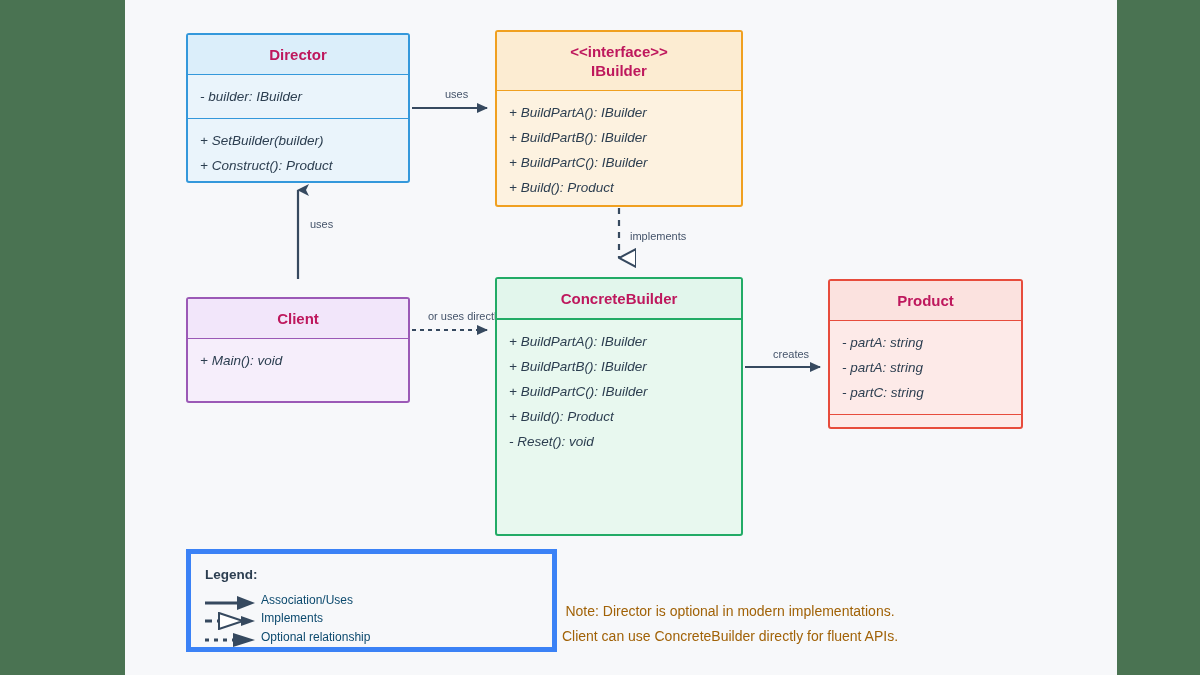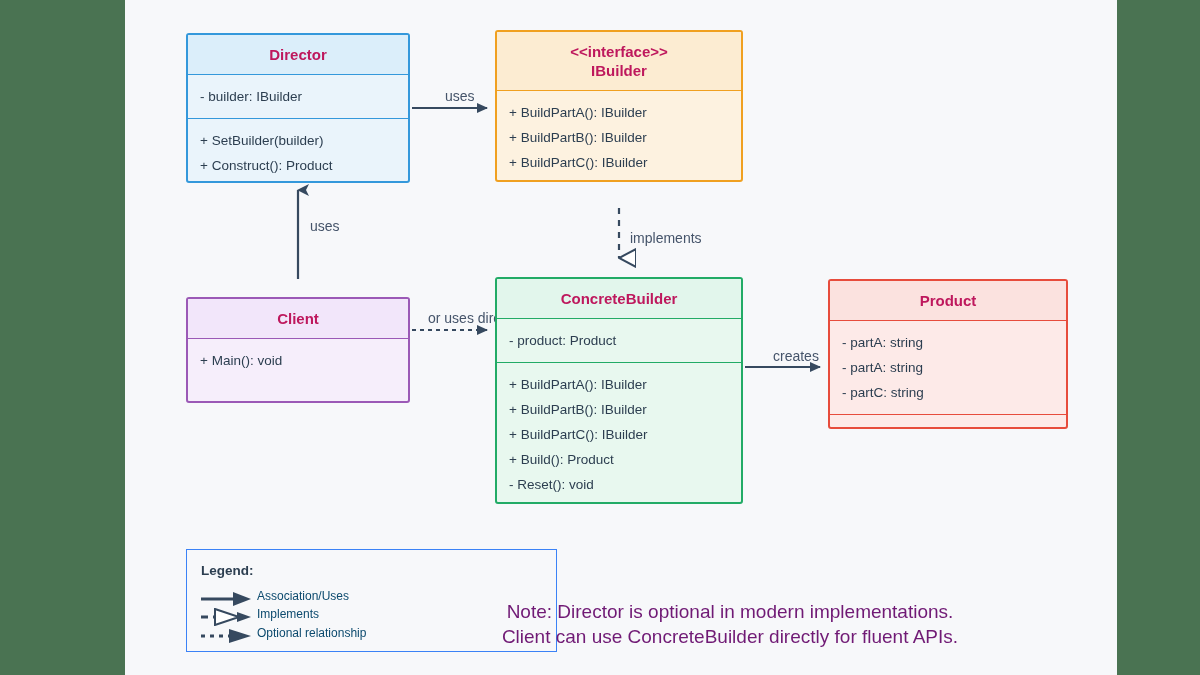--- a/index.html
+++ b/index.html
@@ -52,62 +52,63 @@
     font-size: 15px;
   }
   .uml-sep {
     height: 0;
     border-top-width: 1px;
     border-top-style: solid;
   }
   .uml-section {
     box-sizing: border-box;
     padding: 9px 12px 9px 12px;
+    font-style: italic;
   }
   .uml-row {
     font-size: 13.5px;
     color: #2c3e50;
     line-height: 25px;
     white-space: nowrap;
   }
 
   
   #box-director { left: 61px; top: 33px; width: 224px; height: 150px;
     border-color: #3498db; background: #eaf4fb; }
   #box-director .uml-title { background: #dbeefa; }
   #box-director .uml-sep { border-top-color: #3498db; }
 
   
-  #box-ibuilder { left: 370px; top: 30px; width: 248px; height: 152px;
+  #box-ibuilder { left: 370px; top: 30px; width: 248px; height: 177px;
     border-color: #f0a020; background: #fdf2e0; }
   #box-ibuilder .uml-title { background: #fcecd2; }
   #box-ibuilder .uml-sep { border-top-color: #f0a020; }
 
   
   #box-client { left: 61px; top: 297px; width: 224px; height: 106px;
     border-color: #9b59b6; background: #f6eefb; }
   #box-client .uml-title { background: #f2e6fa; }
   #box-client .uml-sep { border-top-color: #9b59b6; }
 
   
-  #box-concrete { left: 370px; top: 277px; width: 248px; height: 227px;
+  #box-concrete { left: 370px; top: 277px; width: 248px; height: 259px;
     border-color: #22ab66; background: #e8f8ef; }
   #box-concrete .uml-title { background: #e2f6ec; }
   #box-concrete .uml-sep { border-top-color: #22ab66; }
 
   
-  #box-product { left: 703px; top: 279px; width: 240px; height: 150px;
+  #box-product { left: 703px; top: 279px; width: 195px; height: 150px;
     border-color: #e74c3c; background: #fdeae8; }
   #box-product .uml-title { background: #fbe2df; }
   #box-product .uml-sep { border-top-color: #e74c3c; }
 
   
   .edge-label {
     position: absolute;
-    font-size: 14px;
+    font-size: 11px;
     color: #45546a;
     white-space: nowrap;
   }
   #lbl-uses-h    { left: 320px; top: 88px; }
   #lbl-uses-v    { left: 185px; top: 218px; }
   #lbl-implements{ left: 505px; top: 230px; }
   #lbl-directly  { left: 303px; top: 310px; }
   #lbl-creates   { left: 640px; top: 348px; margin-left: 8px; }
 
   svg.wires {
@@ -116,21 +117,21 @@
     width: 992px; height: 675px;
     pointer-events: none;
   }
 
   
   #legend {
     position: absolute;
     left: 61px; top: 549px;
     width: 371px; height: 103px;
     box-sizing: border-box;
-    border: 1px solid #3b82f6;
+    border: 5px solid #3b82f6;
     background: #f7f8fa;
   }
   #legend-title {
     position: absolute;
     left: 14px; top: 13px;
     font-size: 13.5px; font-weight: bold; color: #2c3e50;
   }
   .legend-row {
     position: absolute;
     left: 14px;
@@ -148,22 +149,22 @@
   }
   .legend-gfx { position: absolute; left: 0; top: 0; }
 
   #notes {
     position: absolute;
     left: 355px; top: 599px;
     width: 500px;
     text-align: center;
   }
   .note-line {
-    font-size: 19px;
-    color: #701a75;
+    font-size: 14px;
+    color: #a16207;
     line-height: 25px;
     white-space: nowrap;
   }
 </style>
 </head>
 <body>
 
 <div id="stage">
   <div id="canvas">
 
@@ -238,23 +239,20 @@
       <div class="uml-title">Client</div>
       <div class="uml-sep"></div>
       <div class="uml-section">
         <div class="uml-row">+ Main(): void</div>
       </div>
     </div>
 
     <div class="umlbox" id="box-concrete">
       <div class="uml-title">ConcreteBuilder</div>
       <div class="uml-sep"></div>
-      <div class="uml-section">
-        <div class="uml-row">- product: Product</div>
-      </div>
       <div class="uml-sep"></div>
       <div class="uml-section">
         <div class="uml-row">+ BuildPartA(): IBuilder</div>
         <div class="uml-row">+ BuildPartB(): IBuilder</div>
         <div class="uml-row">+ BuildPartC(): IBuilder</div>
         <div class="uml-row">+ Build(): Product</div>
         <div class="uml-row">- Reset(): void</div>
       </div>
     </div>
 

